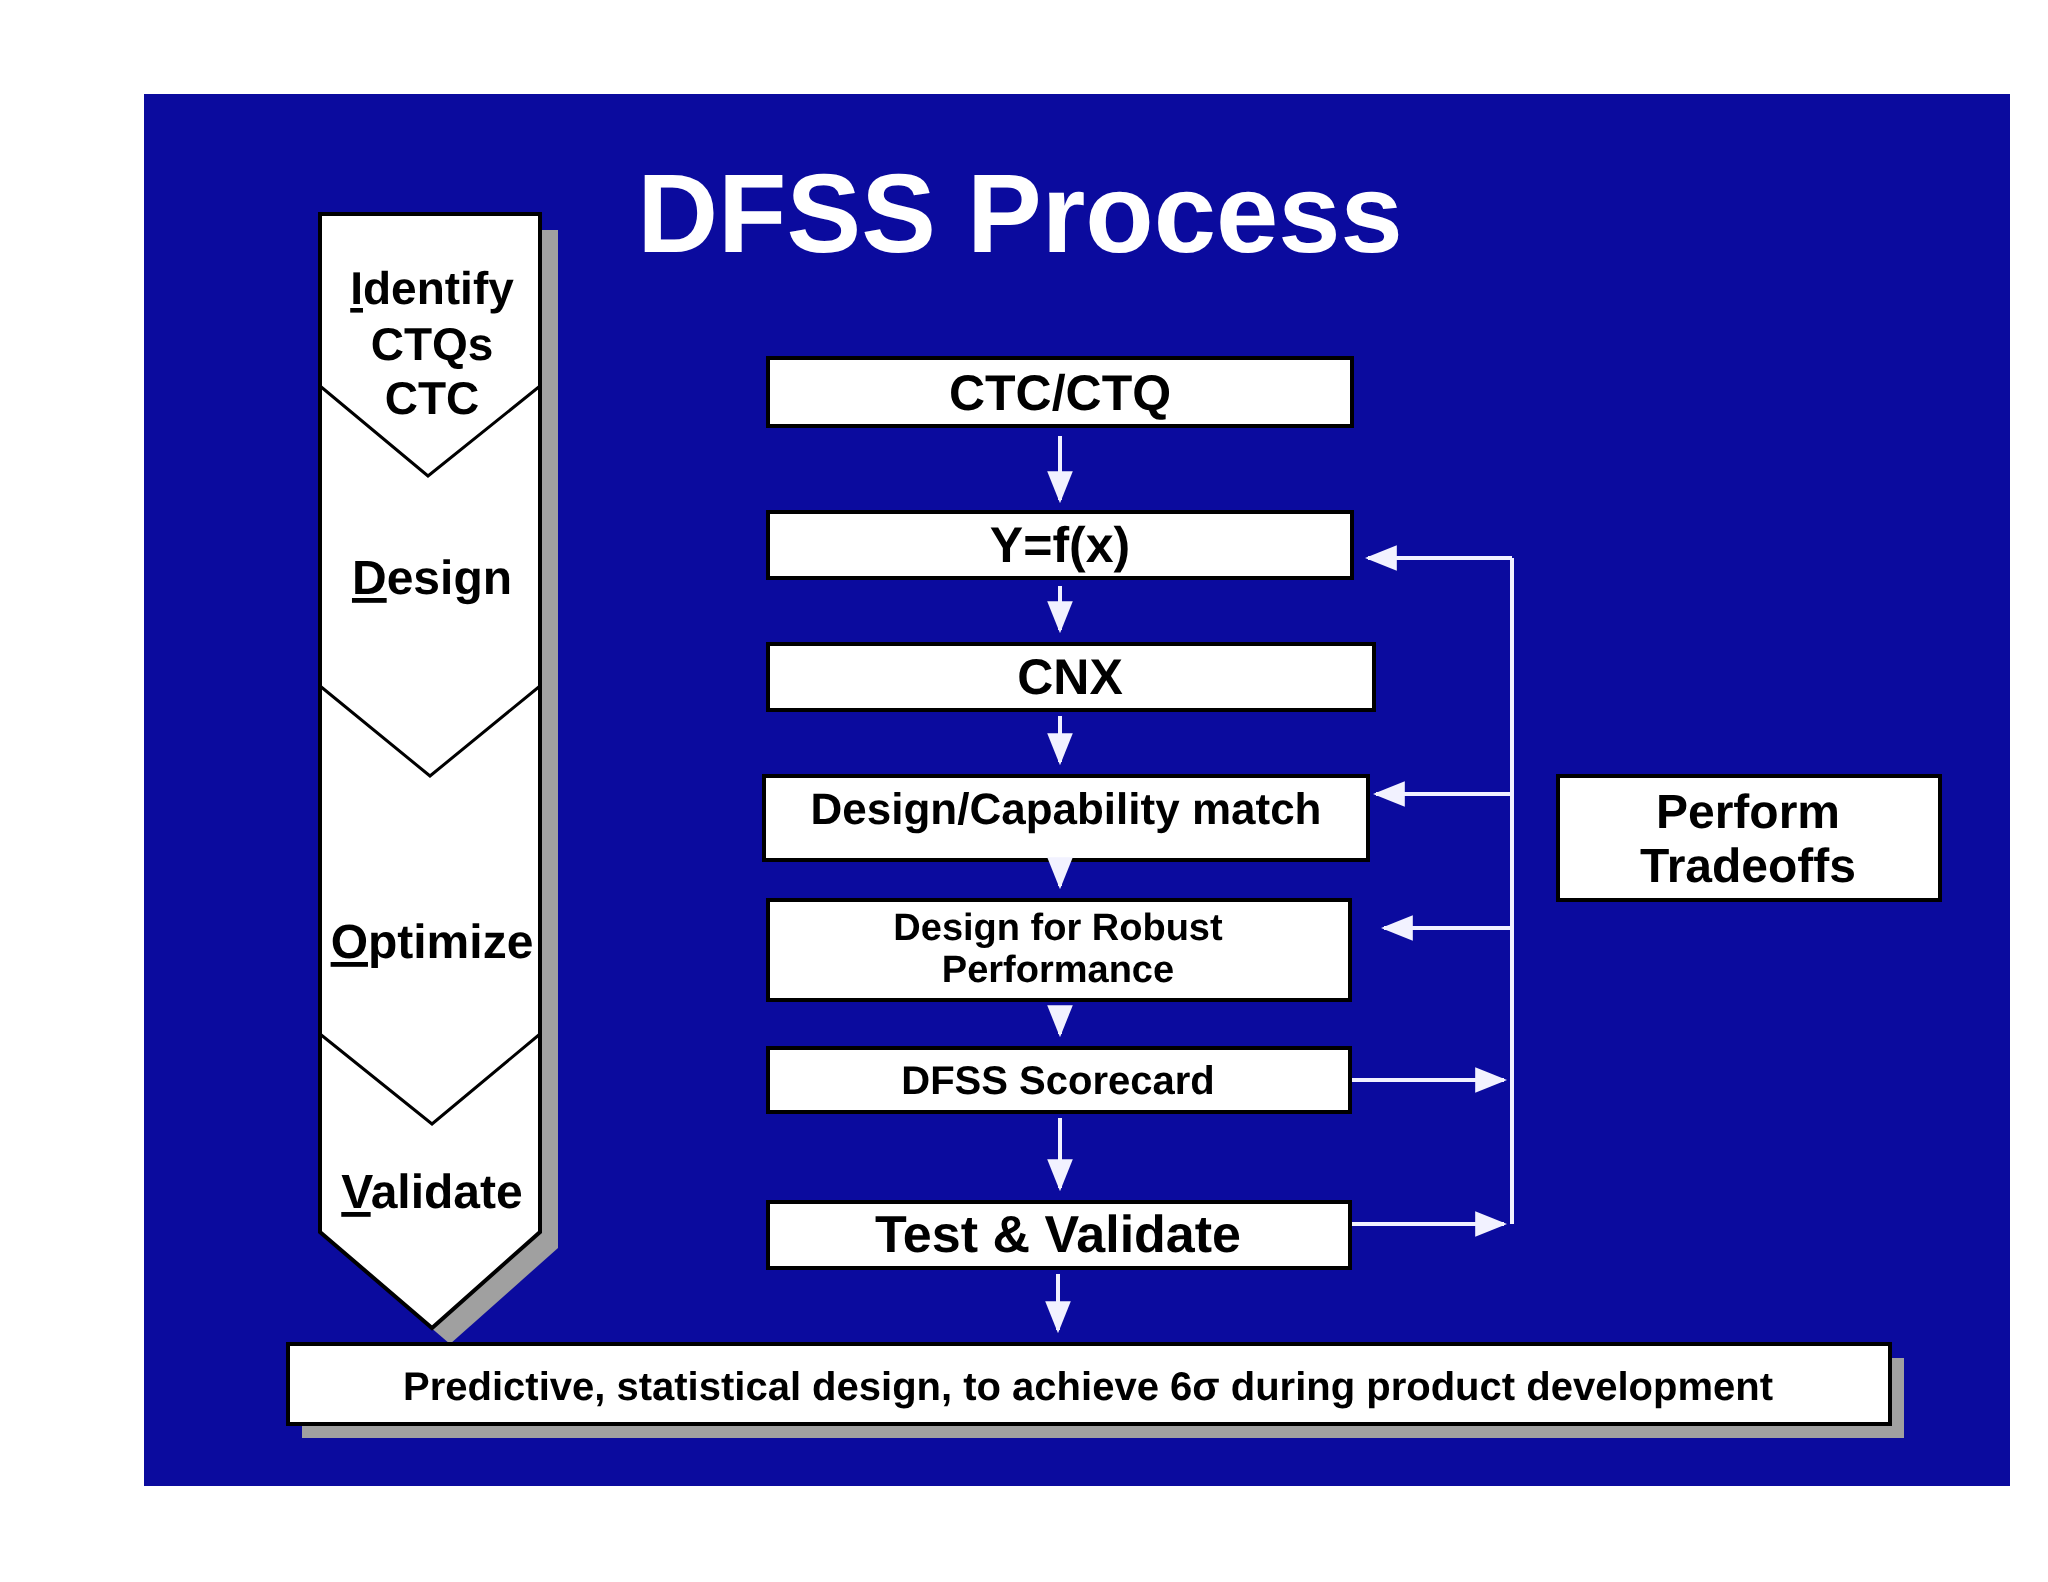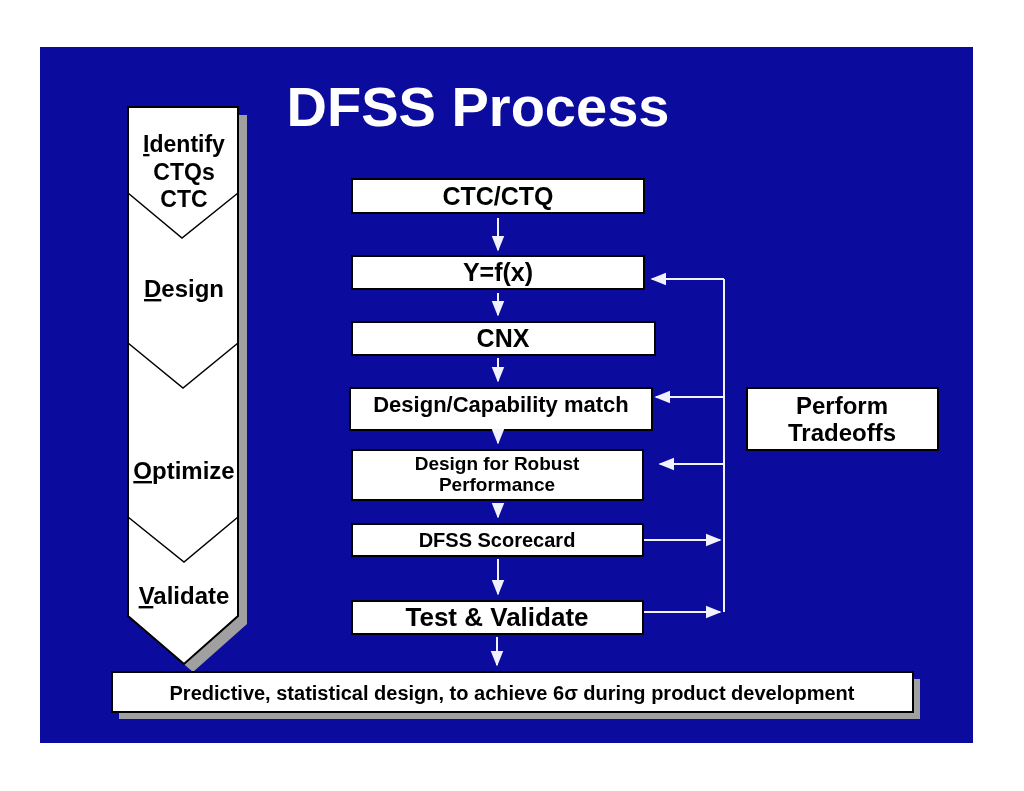--- a/index.html
+++ b/index.html
@@ -8,20 +8,21 @@
     background: #ffffff;
     width: 1024px;
     height: 791px;
     overflow: hidden;
   }
   .stage {
     position: relative;
     width: 860px;
     height: 791px;
     font-family: "Liberation Sans", sans-serif;
+    padding-left: 32px;
   }
   svg text {
     font-family: "Liberation Sans", sans-serif;
     font-weight: bold;
     fill: #000000;
   }
   svg .title-text { fill: #ffffff; }
   .flow-box { fill: #ffffff; stroke: #000000; stroke-width: 2; }
   .divider { fill: none; stroke: #000000; stroke-width: 1.5; }
 </style>

